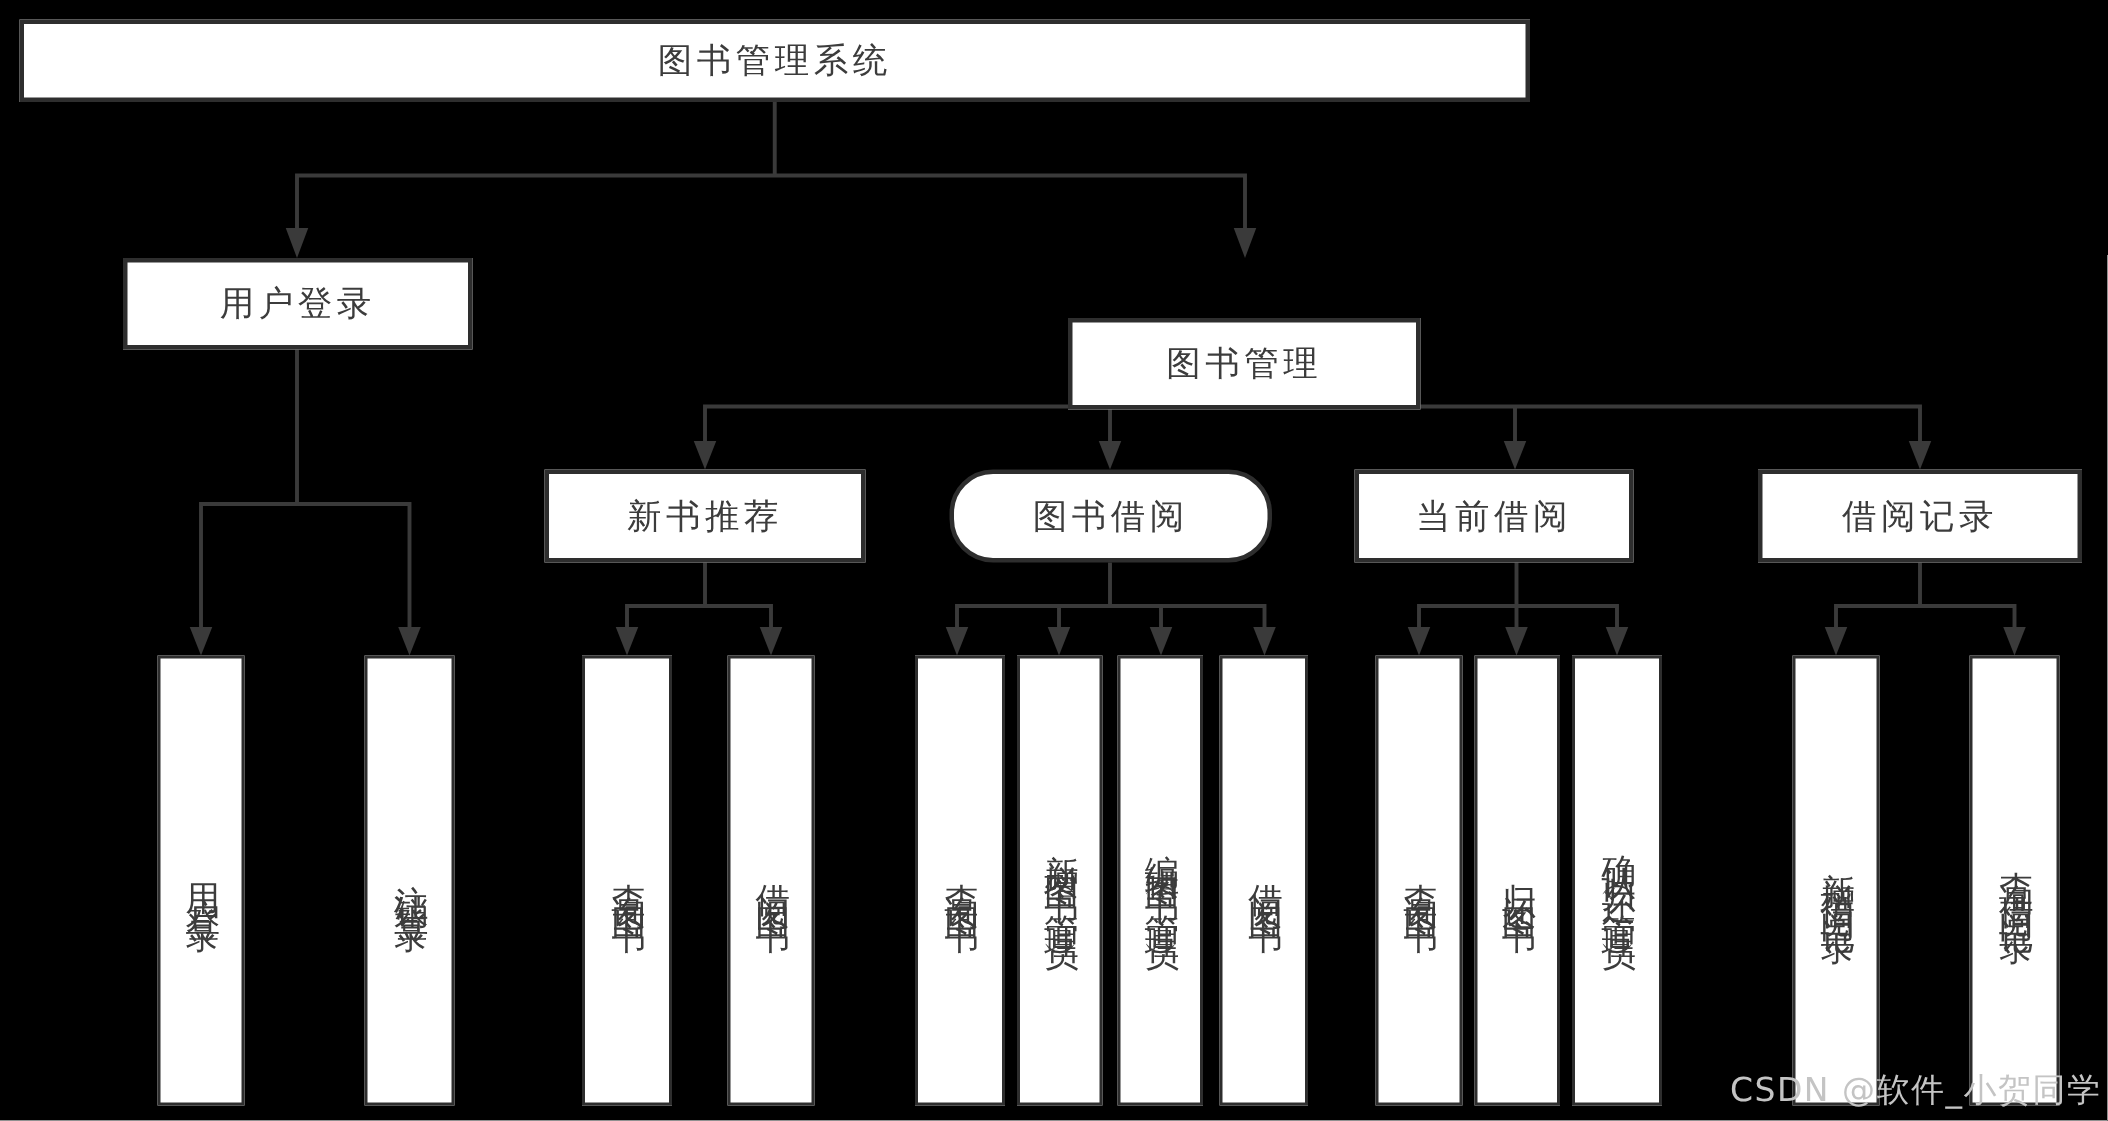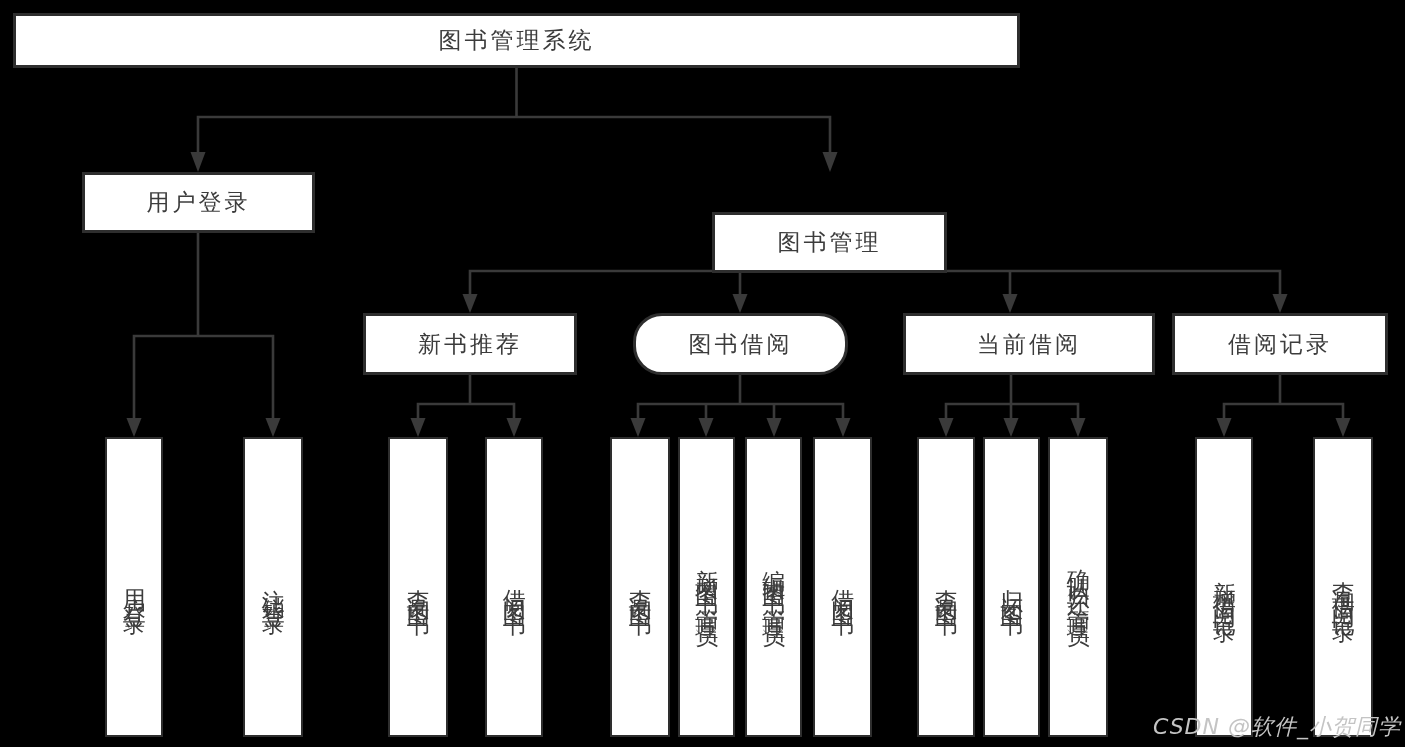--- a/index.html
+++ b/index.html
@@ -43,21 +43,20 @@
   }
   .watermark {
     position: absolute;
     right: 4px;
     bottom: 5px;
     font-size: 22px;
     letter-spacing: 1px;
     color: #c4c4c4;
     z-index: 3;
     white-space: nowrap;
-    font-style: italic;
   }
 </style>
 </head>
 <body>
 
 <div class="stage">
 
   <svg class="connectors" viewBox="0 0 1405 747" xmlns="http://www.w3.org/2000/svg">
     <g stroke="#3a3a3a" stroke-width="2.6" fill="none">
 
@@ -105,21 +104,21 @@
     </g>
   </svg>
 
   <div class="node h-node" style="left:13px; top:13px; width:1007px; height:55px;">图书管理系统</div>
 
   <div class="node h-node" style="left:82px; top:172px; width:233px; height:61px;">用户登录</div>
   <div class="node h-node" style="left:712px; top:172px; width:235px; height:61px;margin-top:40px;">图书管理</div>
 
   <div class="node h-node" style="left:363px; top:313px; width:214px; height:62px;">新书推荐</div>
   <div class="node h-node" style="left:633px; top:313px; width:215px; height:62px;border-radius:29px;">图书借阅</div>
-  <div class="node h-node" style="left:903px; top:313px; width:252px; height:62px;">当前借阅</div>
+  <div class="node h-node" style="left:903px; top:313px; width:186px; height:62px;">当前借阅</div>
   <div class="node h-node" style="left:1172px; top:313px; width:216px; height:62px;">借阅记录</div>
 
   <div class="node leaf" style="left:105px; top:437px; width:58px; height:300px;">用户登录</div>
   <div class="node leaf" style="left:243px; top:437px; width:60px; height:300px;">注销登录</div>
 
   <div class="node leaf" style="left:388px; top:437px; width:60px; height:300px;">查询图书</div>
   <div class="node leaf" style="left:485px; top:437px; width:58px; height:300px;">借阅图书</div>
 
   <div class="node leaf" style="left:610px; top:437px; width:60px; height:300px;">查询图书</div>
   <div class="node leaf" style="left:678px; top:437px; width:57px; height:300px;">新增图书（管理员）</div>

